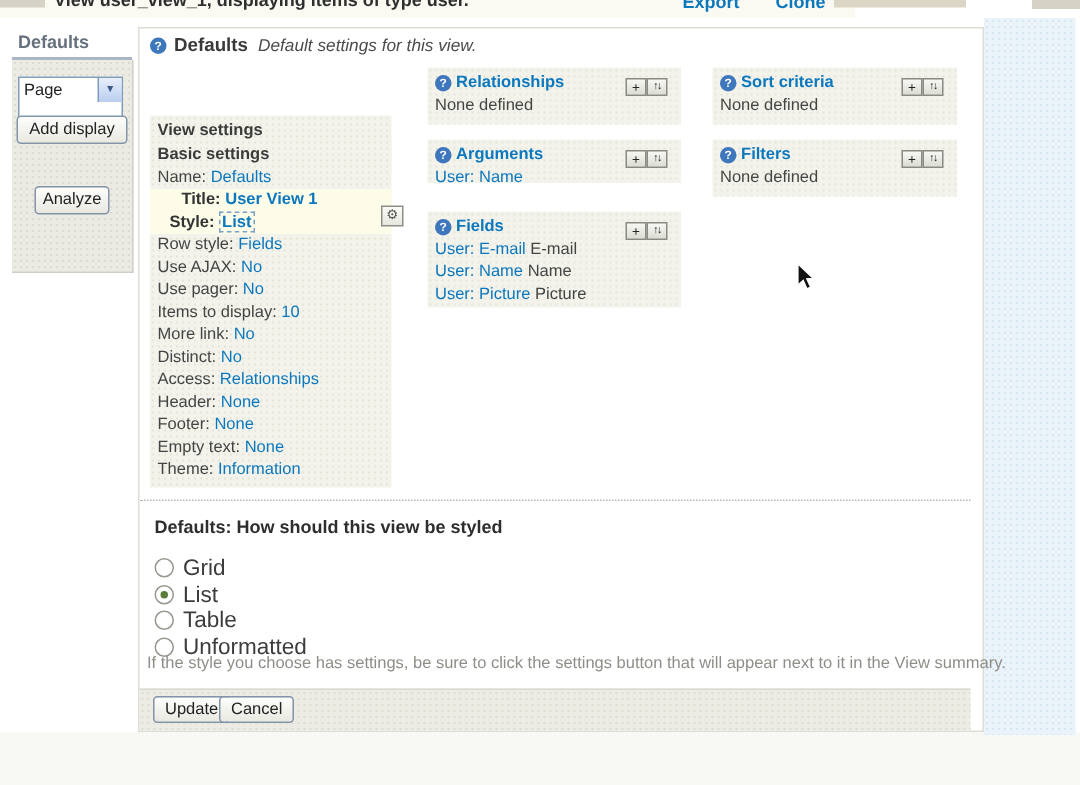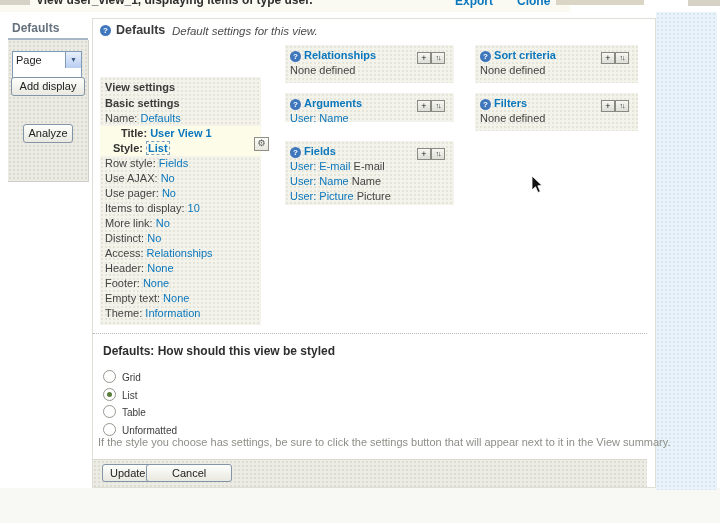--- a/index.html
+++ b/index.html
@@ -79,29 +79,29 @@
     border:1px solid #8e8e86;box-sizing:border-box;font-size:9px;line-height:11px;text-align:center;
     color:#555;cursor:pointer;}
 
   
   .separator{left:93px;top:333px;width:554px;border-top:1px dotted #b9b9b0;}
   .form-h{left:103px;top:344px;font-weight:bold;font-size:12px;color:#2e2e2e;}
   .radio-row{position:absolute;left:103px;height:14px;cursor:pointer;}
   .radio{display:inline-block;width:11px;height:11px;border-radius:50%;border:1px solid #97979０;
     border:1px solid #97978f;background:#fff;vertical-align:-2px;position:relative;}
   .radio.sel::after{content:"";position:absolute;left:3px;top:3px;width:5px;height:5px;border-radius:50%;background:#5a7e3a;}
-  .radio-label{margin-left:6px;color:#3c3c3c;font-size:10px;}
+  .radio-label{margin-left:6px;color:#3c3c3c;font-size:15px;}
   .form-desc{left:98px;top:436px;width:552px;color:#8e8e88;font-size:11px;white-space:nowrap;}
   .btn-bar{left:93px;top:459px;width:554px;height:27px;
     background-color:#ecece5;
     background-image:radial-gradient(#dddDD2 1px,rgba(0,0,0,0) 1px);
     background-image:radial-gradient(#dcdcd1 1px,rgba(0,0,0,0) 1px);
     background-size:4px 4px;border-top:1px solid #d8d8ce;}
   .btn-update{position:absolute;left:9px;top:4px;height:18px;line-height:16px;padding:0 7px;}
-  .btn-cancel{position:absolute;left:53px;top:4px;height:18px;line-height:16px;padding:0 25px;}
+  .btn-cancel{position:absolute;left:53px;top:4px;height:18px;line-height:16px;padding:0 7px;}
 
   .cursor{left:531px;top:175px;width:12px;height:19px;}
 </style>
 </head>
 <body>
 
 <div class="abs topbar">
   <div class="topbar-title">View user_view_1, displaying items of type user.</div>
   <a class="toplink" style="left:455px;">Export</a>
   <a class="toplink" style="left:517px;">Clone</a>

